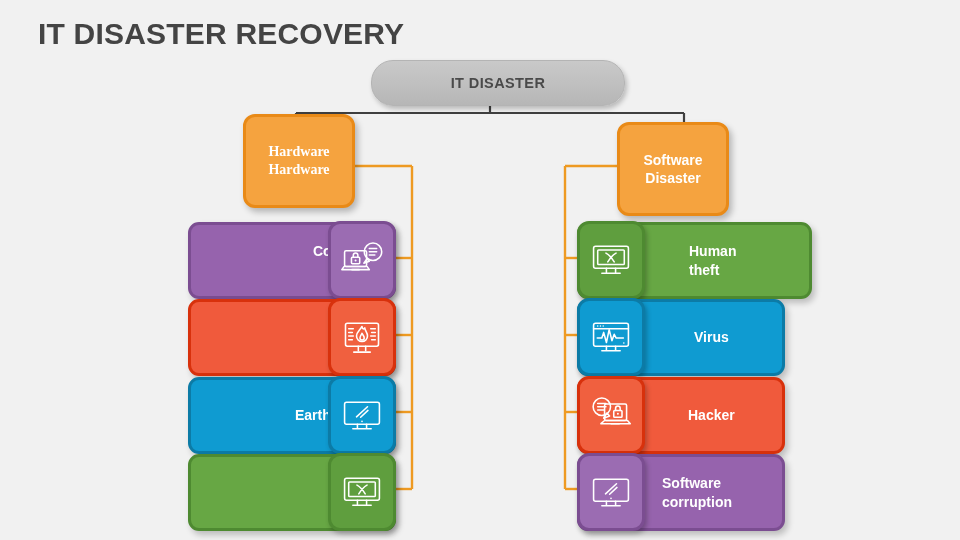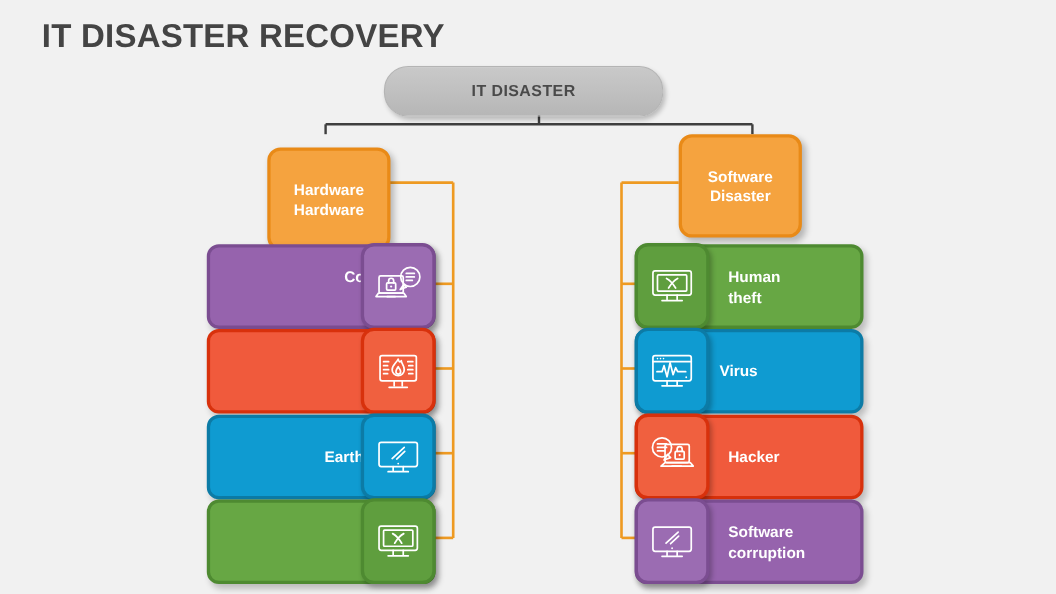--- a/index.html
+++ b/index.html
@@ -17,41 +17,41 @@
     position:absolute;left:38px;top:17px;
     font-size:30px;font-weight:bold;letter-spacing:.2px;
     color:#444444;white-space:nowrap;
   }
 
   
   #connectors{position:absolute;left:0;top:0;width:960px;height:540px;}
 
   
   #root-node{
-    position:absolute;left:349px;top:60px;width:252px;height:44px;
+    position:absolute;left:371px;top:60px;width:252px;height:44px;
     background:linear-gradient(180deg,#C9C9C9 0%,#BFBFBF 55%,#B6B6B6 100%);
     border:1px solid #B4B4B4;
     border-radius:22px;
     box-shadow:2px 3px 5px rgba(0,0,0,.23);
     display:flex;align-items:center;justify-content:center;
     color:#4A4A4A;font-size:14.5px;font-weight:bold;letter-spacing:.4px;
   }
 
   
   .branch{
     position:absolute;width:106px;height:88px;
     background:#F5A33F;
     border:3px solid #E98A17;
     border-radius:12px;
     box-shadow:3px 4px 6px rgba(0,0,0,.25);
     display:flex;align-items:center;justify-content:center;
     text-align:center;color:#FFFFFF;
     font-size:14px;font-weight:bold;line-height:1.32;
   }
-  #branch-hardware{left:243px;top:134px;}
+  #branch-hardware{left:243px;top:114px;font-family:Liberation Serif, serif;}
   #branch-software{left:617px;top:122px;}
 
   
   .leaf{
     position:absolute;width:202px;height:71px;
     border-radius:11px;
     box-shadow:3px 4px 6px rgba(0,0,0,.22);
     display:flex;align-items:center;
   }
   .leaf.left{justify-content:flex-end;}
@@ -199,21 +199,21 @@
       <svg viewBox="0 0 48 48" fill="none" stroke="#fff" stroke-width="1.7" stroke-linecap="round" stroke-linejoin="round">
         <rect x="5" y="9" width="38" height="24" rx="2.2"></rect>
         <rect x="9.5" y="13" width="29" height="16" rx="1"></rect>
         <path d="M19 33 v4.5 M29 33 v4.5"></path>
         <path d="M14 38.5 h20"></path>
         <path d="M18.5 16.5 c3 1.5 6 4.5 9 9.5 M29.5 16.5 c-3 1.5 -6 4.5 -9 9.5"></path>
       </svg>
     </span>
   </div>
 
-  <div class="leaf right" id="leaf-r0" style="background: rgb(103, 167, 68); border: 3px solid rgb(78, 138, 49);">
+  <div class="leaf right" id="leaf-r0" style="background: rgb(103, 167, 68); border: 3px solid rgb(78, 138, 49); padding-left: 27px;">
     <span class="icon-tile" style="background: rgb(95, 158, 62); border: 3px solid rgb(78, 138, 49);">
       <svg viewBox="0 0 48 48" fill="none" stroke="#fff" stroke-width="1.7" stroke-linecap="round" stroke-linejoin="round">
         <rect x="5" y="9" width="38" height="24" rx="2.2"></rect>
         <rect x="9.5" y="13" width="29" height="16" rx="1"></rect>
         <path d="M19 33 v4.5 M29 33 v4.5"></path>
         <path d="M14 38.5 h20"></path>
         <path d="M18.5 16.5 c3 1.5 6 4.5 9 9.5 M29.5 16.5 c-3 1.5 -6 4.5 -9 9.5"></path>
       </svg>
     </span>
     <span class="leaf-label" style="margin-left:68px">
@@ -229,40 +229,40 @@
         <path d="M5 15 h38"></path>
         <circle cx="9.5" cy="12" r="0.8" fill="#fff" stroke="none"></circle>
         <circle cx="12.5" cy="12" r="0.8" fill="#fff" stroke="none"></circle>
         <circle cx="15.5" cy="12" r="0.8" fill="#fff" stroke="none"></circle>
         <path d="M9 25 h5 l2 -6 l3 11 l3 -14 l3 12 l2.5 -7 l2 4 h8"></path>
         <path d="M19 34 v4.5 M29 34 v4.5"></path>
         <path d="M14 39 h20"></path>
         <circle cx="38" cy="30.5" r="0.9" fill="#fff" stroke="none"></circle>
       </svg>
     </span>
-    <span class="leaf-label" style="margin-left:60px">
+    <span class="leaf-label" style="margin-left:100px">
       <span>Virus</span>
     </span>
   </div>
 
   <div class="leaf right" id="leaf-r2" style="background: rgb(240, 90, 60); border: 3px solid rgb(216, 49, 12);">
     <span class="icon-tile" style="background: rgb(240, 96, 63); border: 3px solid rgb(216, 49, 12);">
       <svg viewBox="0 0 48 48" fill="none" stroke="#fff" stroke-width="1.7" stroke-linecap="round" stroke-linejoin="round">
         <rect x="17" y="12" width="24" height="18" rx="1.6"></rect>
         <path d="M13 33.5 h32 l-3 -3.5 h-25 z"></path>
         <path d="M24 33.5 h9"></path>
         <rect x="27" y="19" width="9" height="7.5" rx="1"></rect>
         <path d="M29 19 v-2.3 a2.5 2.5 0 0 1 5 0 V19"></path>
         <circle cx="31.5" cy="22.6" r="1.1" fill="#fff" stroke="none"></circle>
         <circle cx="14" cy="15" r="9.5"></circle>
         <path d="M9.5 11.5 h9 M9.5 15 h9 M9.5 18.5 h7"></path>
         <path d="M19.5 22 l-3.5 5.5 l6.5 -2.4 z"></path>
       </svg>
     </span>
-    <span class="leaf-label" style="margin-left:68px">
+    <span class="leaf-label" style="margin-left:94px">
       <span>Hacker</span>
     </span>
   </div>
 
   <div class="leaf right" id="leaf-r3" style="background: rgb(150, 99, 173); border: 3px solid rgb(123, 77, 145);">
     <span class="icon-tile" style="background: rgb(155, 108, 178); border: 3px solid rgb(123, 77, 145);">
       <svg viewBox="0 0 48 48" fill="none" stroke="#fff" stroke-width="1.7" stroke-linecap="round" stroke-linejoin="round">
         <rect x="5" y="10" width="38" height="24" rx="2.2"></rect>
         <path d="M19 34 v4 M29 34 v4"></path>
         <path d="M14 39 h20"></path>

